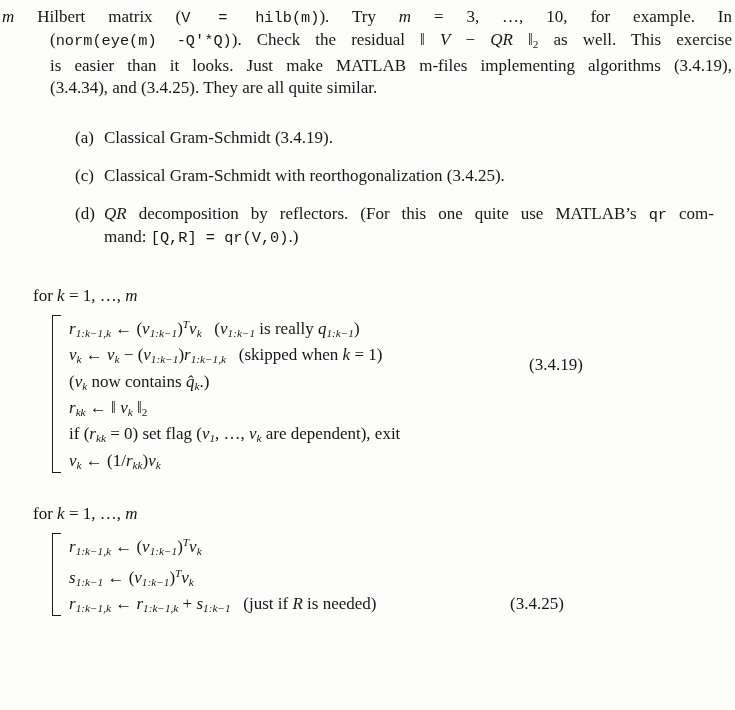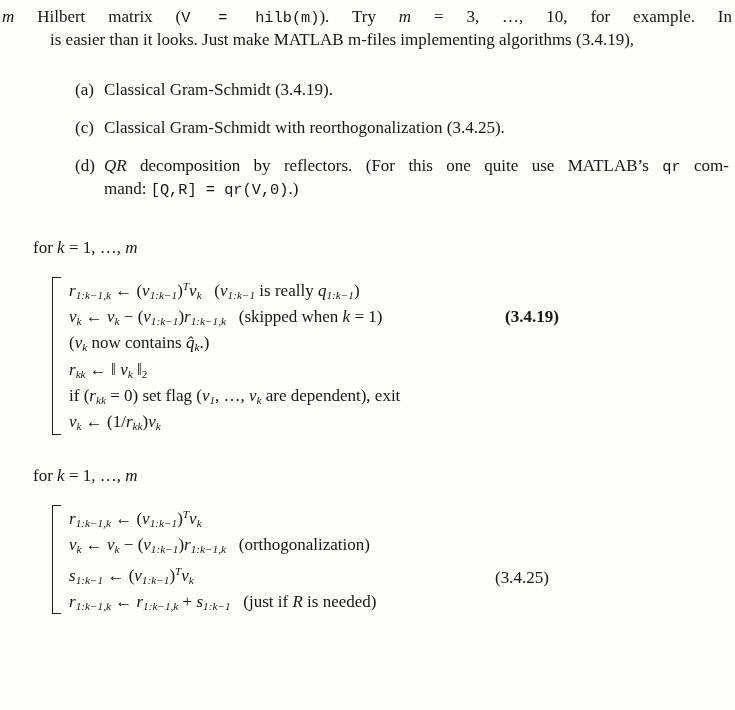--- a/index.html
+++ b/index.html
@@ -20,46 +20,48 @@
   .tline{line-height:22px;}
   
   .para{margin:6px 3px 0 0;}
   .para .tline{text-align:justify;text-align-last:justify;padding-left:50px;}
   .para .tline:first-child{padding-left:2px;}
   .para .tline:last-child{text-align:left;text-align-last:left;}
   
   .items{margin-top:28px;}
   .item{display:flex;margin:0 0 16px 75px;}
   .ilabel{width:29px;flex:none;line-height:22px;}
-  .ibody{flex:1;padding-right:6px;}
+  .ibody{flex:1;padding-right:21px;}
   .ibody .tline{text-align:left;}
   .item-d .ibody .tline:not(:last-child){text-align:justify;text-align-last:justify;}
   
   .algorithm{margin-left:33px;position:relative;}
   .alg1{margin-top:36px;}
   .alg2{margin-top:27px;}
   .alg-header{line-height:22px;}
-  .alg-body{display:flex;margin-left:19px;margin-top:16px;}
+  .alg-body{display:flex;margin-left:19px;margin-top:6px;}
   .bracket{flex:none;width:8px;border-left:1.8px solid #1c1c1c;
     border-top:1.8px solid #1c1c1c;border-bottom:1.8px solid #1c1c1c;
     margin:2px 0 3px 0;}
   .alg-lines{padding-left:8px;}
   .alg-lines .tline{white-space:pre;}
   .eq-label{position:absolute;line-height:22px;}
-  .alg1 .eq-label{left:472px;top:69px;font-weight:bold;}
-  .alg2 .eq-label{left:462px;top:90px;margin-top:12px;}
+  .alg1 .eq-label{left:496px;top:69px;}
+  .alg2 .eq-label{left:477px;top:90px;}
 </style>
 </head>
 <body>
 
 <main>
 
   <section class="para">
       <div class="tline"><span class="ri">m</span><span class="rn"> Hilbert matrix (</span><span class="rm">V = hilb(m)</span><span class="rn">). Try </span><span class="ri">m</span><span class="rn"> = 3, …, 10, for example. In</span></div>
+      <div class="tline"><span class="rn">(</span><span class="rm">norm(eye(m) -Q'*Q)</span><span class="rn">). Check the residual </span><span class="rn">‖ </span><span class="ri">V</span><span class="rn"> − </span><span class="ri">QR</span><span class="rn"> ‖</span><span class="rsubr">2</span><span class="rn"> as well. This exercise</span></div>
       <div class="tline"><span class="rn">is easier than it looks. Just make MATLAB m-files implementing algorithms (3.4.19),</span></div>
+      <div class="tline"><span class="rn">(3.4.34), and (3.4.25). They are all quite similar.</span></div>
     </section>
 
   <section class="items">
     <div class="item item-a">
       <span class="ilabel">(a)</span>
       <div class="ibody">
           <div class="tline"><span class="rn">Classical Gram-Schmidt (3.4.19).</span></div>
         </div>
     </div>
     <div class="item item-c">
@@ -92,21 +94,20 @@
     </div>
     <span class="eq-label">(3.4.19)</span>
   </section>
 
   <section class="algorithm alg2">
     <div class="alg-header tline"><span class="rn">for </span><span class="ri">k</span><span class="rn"> = 1, …, </span><span class="ri">m</span></div>
     <div class="alg-body">
       <div class="bracket"></div>
       <div class="alg-lines">
           <div class="tline"><span class="ri">r</span><span class="rsub">1:k−1,k</span><span class="rn"> ← (</span><span class="ri">v</span><span class="rsub">1:k−1</span><span class="rn">)</span><span class="rsup">T</span><span class="ri">v</span><span class="rsub">k</span></div>
-          <div class="tline"><span class="ri">v</span><span class="rsub">k</span><span class="rn"> ← </span><span class="ri">v</span><span class="rsub">k</span><span class="rn"> − (</span><span class="ri">v</span><span class="rsub">1:k−1</span><span class="rn">)</span><span class="ri">r</span><span class="rsub">1:k−1,k</span><span class="rn">   (orthogonalization)</span></div>
           <div class="tline"><span class="ri">s</span><span class="rsub">1:k−1</span><span class="rn"> ← (</span><span class="ri">v</span><span class="rsub">1:k−1</span><span class="rn">)</span><span class="rsup">T</span><span class="ri">v</span><span class="rsub">k</span></div>
           <div class="tline"><span class="ri">r</span><span class="rsub">1:k−1,k</span><span class="rn"> ← </span><span class="ri">r</span><span class="rsub">1:k−1,k</span><span class="rn"> + </span><span class="ri">s</span><span class="rsub">1:k−1</span><span class="rn">   (just if </span><span class="ri">R</span><span class="rn"> is needed)</span></div>
         </div>
     </div>
     <span class="eq-label">(3.4.25)</span>
   </section>
 
 </main>
 
 </body></html>

